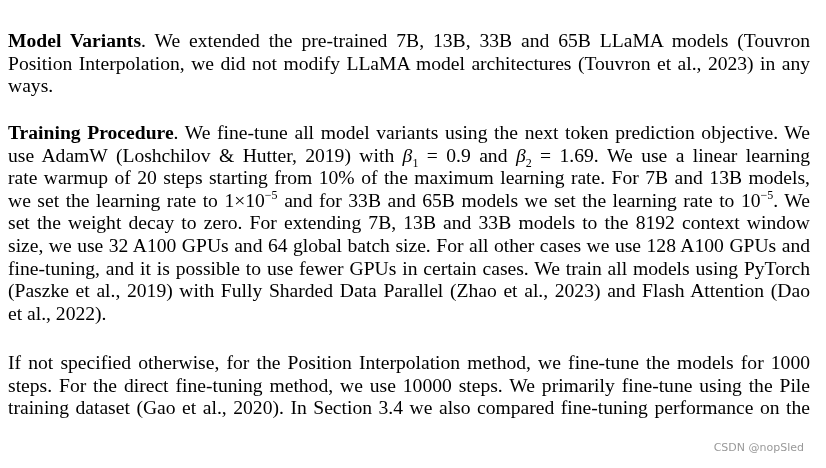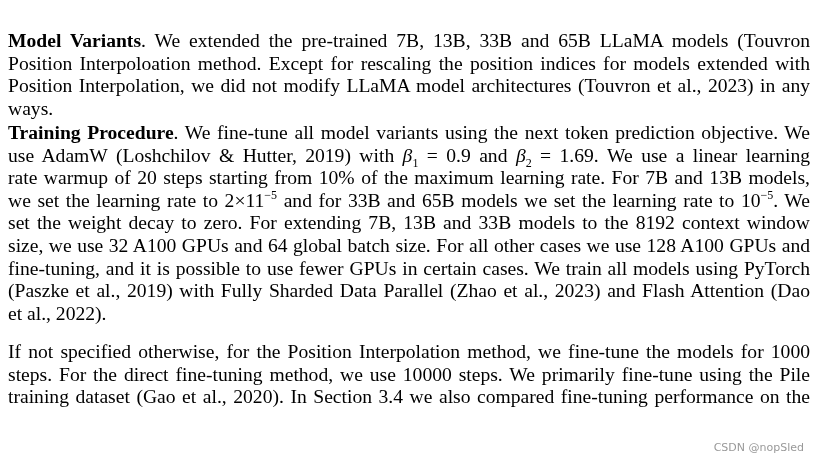--- a/index.html
+++ b/index.html
@@ -3,43 +3,42 @@
 <meta charset="utf-8">
 <style>
   html, body { margin: 0; padding: 0; background: #ffffff; }
   body { width: 826px; height: 468px; position: relative; overflow: hidden; }
   .page { position: absolute; left: 8px; top: 0; width: 802px; font-family: "Liberation Serif", "DejaVu Serif", serif; color: #000; font-size: 19.6px; line-height: 22.6px; }
   .para { margin: 0; text-align: justify; }
   .line { display: block; white-space: nowrap; text-align-last: justify; text-align: justify; }
   .line.last { text-align-last: left; }
   .p1 { position: absolute; top: 2px; left: 0; width: 802px; margin-top: 28px; }
   .p2 { position: absolute; top: 122px; left: 0; width: 802px; }
-  .p3 { position: absolute; top: 341px; left: 0; width: 802px; }
+  .p3 { position: absolute; top: 352px; left: 0; width: 802px; }
   .bold { font-weight: bold; }
   .mi { font-style: italic; }
   sup, sub { font-size: 12px; line-height: 0; }
   .watermark { position: absolute; right: 22px; top: 441px; font-family: "DejaVu Sans", sans-serif; font-size: 11px; color: #999; }
 </style>
 </head>
 <body>
 
 <div class="page">
 
   <div class="para p1">
     <span class="line"><span class="bold">Model Variants</span><span>. We extended the pre-trained 7B, 13B, 33B and 65B LLaMA models (Touvron</span></span>
-    <span class="line">Position Interpoloation method. Except for rescaling the position indices for models extended with</span>
     <span class="line">Position Interpolation, we did not modify LLaMA model architectures (Touvron et al., 2023) in any</span>
     <span class="line last">ways.</span>
   </div>
 
   <div class="para p2">
     <span class="line"><span class="bold">Training Procedure</span><span>. We fine-tune all model variants using the next token prediction objective. We</span></span>
     <span class="line"><span>use AdamW (Loshchilov &amp; Hutter, 2019) with </span><span class="mi">β</span><sub>1</sub><span> = 0.9 and </span><span class="mi">β</span><sub>2</sub><span> = 1.69. We use a linear learning</span></span>
     <span class="line">rate warmup of 20 steps starting from 10% of the maximum learning rate. For 7B and 13B models,</span>
-    <span class="line"><span>we set the learning rate to 2×11</span><sup>−5</sup><span> and for 33B and 65B models we set the learning rate to 10</span><sup>−5</sup><span>. We</span></span>
+    <span class="line"><span>we set the learning rate to 1×10</span><sup>−5</sup><span> and for 33B and 65B models we set the learning rate to 10</span><sup>−5</sup><span>. We</span></span>
     <span class="line">set the weight decay to zero. For extending 7B, 13B and 33B models to the 8192 context window</span>
     <span class="line">size, we use 32 A100 GPUs and 64 global batch size. For all other cases we use 128 A100 GPUs and</span>
     <span class="line">fine-tuning, and it is possible to use fewer GPUs in certain cases. We train all models using PyTorch</span>
     <span class="line">(Paszke et al., 2019) with Fully Sharded Data Parallel (Zhao et al., 2023) and Flash Attention (Dao</span>
     <span class="line last">et al., 2022).</span>
   </div>
 
   <div class="para p3">
     <span class="line">If not specified otherwise, for the Position Interpolation method, we fine-tune the models for 1000</span>
     <span class="line">steps. For the direct fine-tuning method, we use 10000 steps. We primarily fine-tune using the Pile</span>

